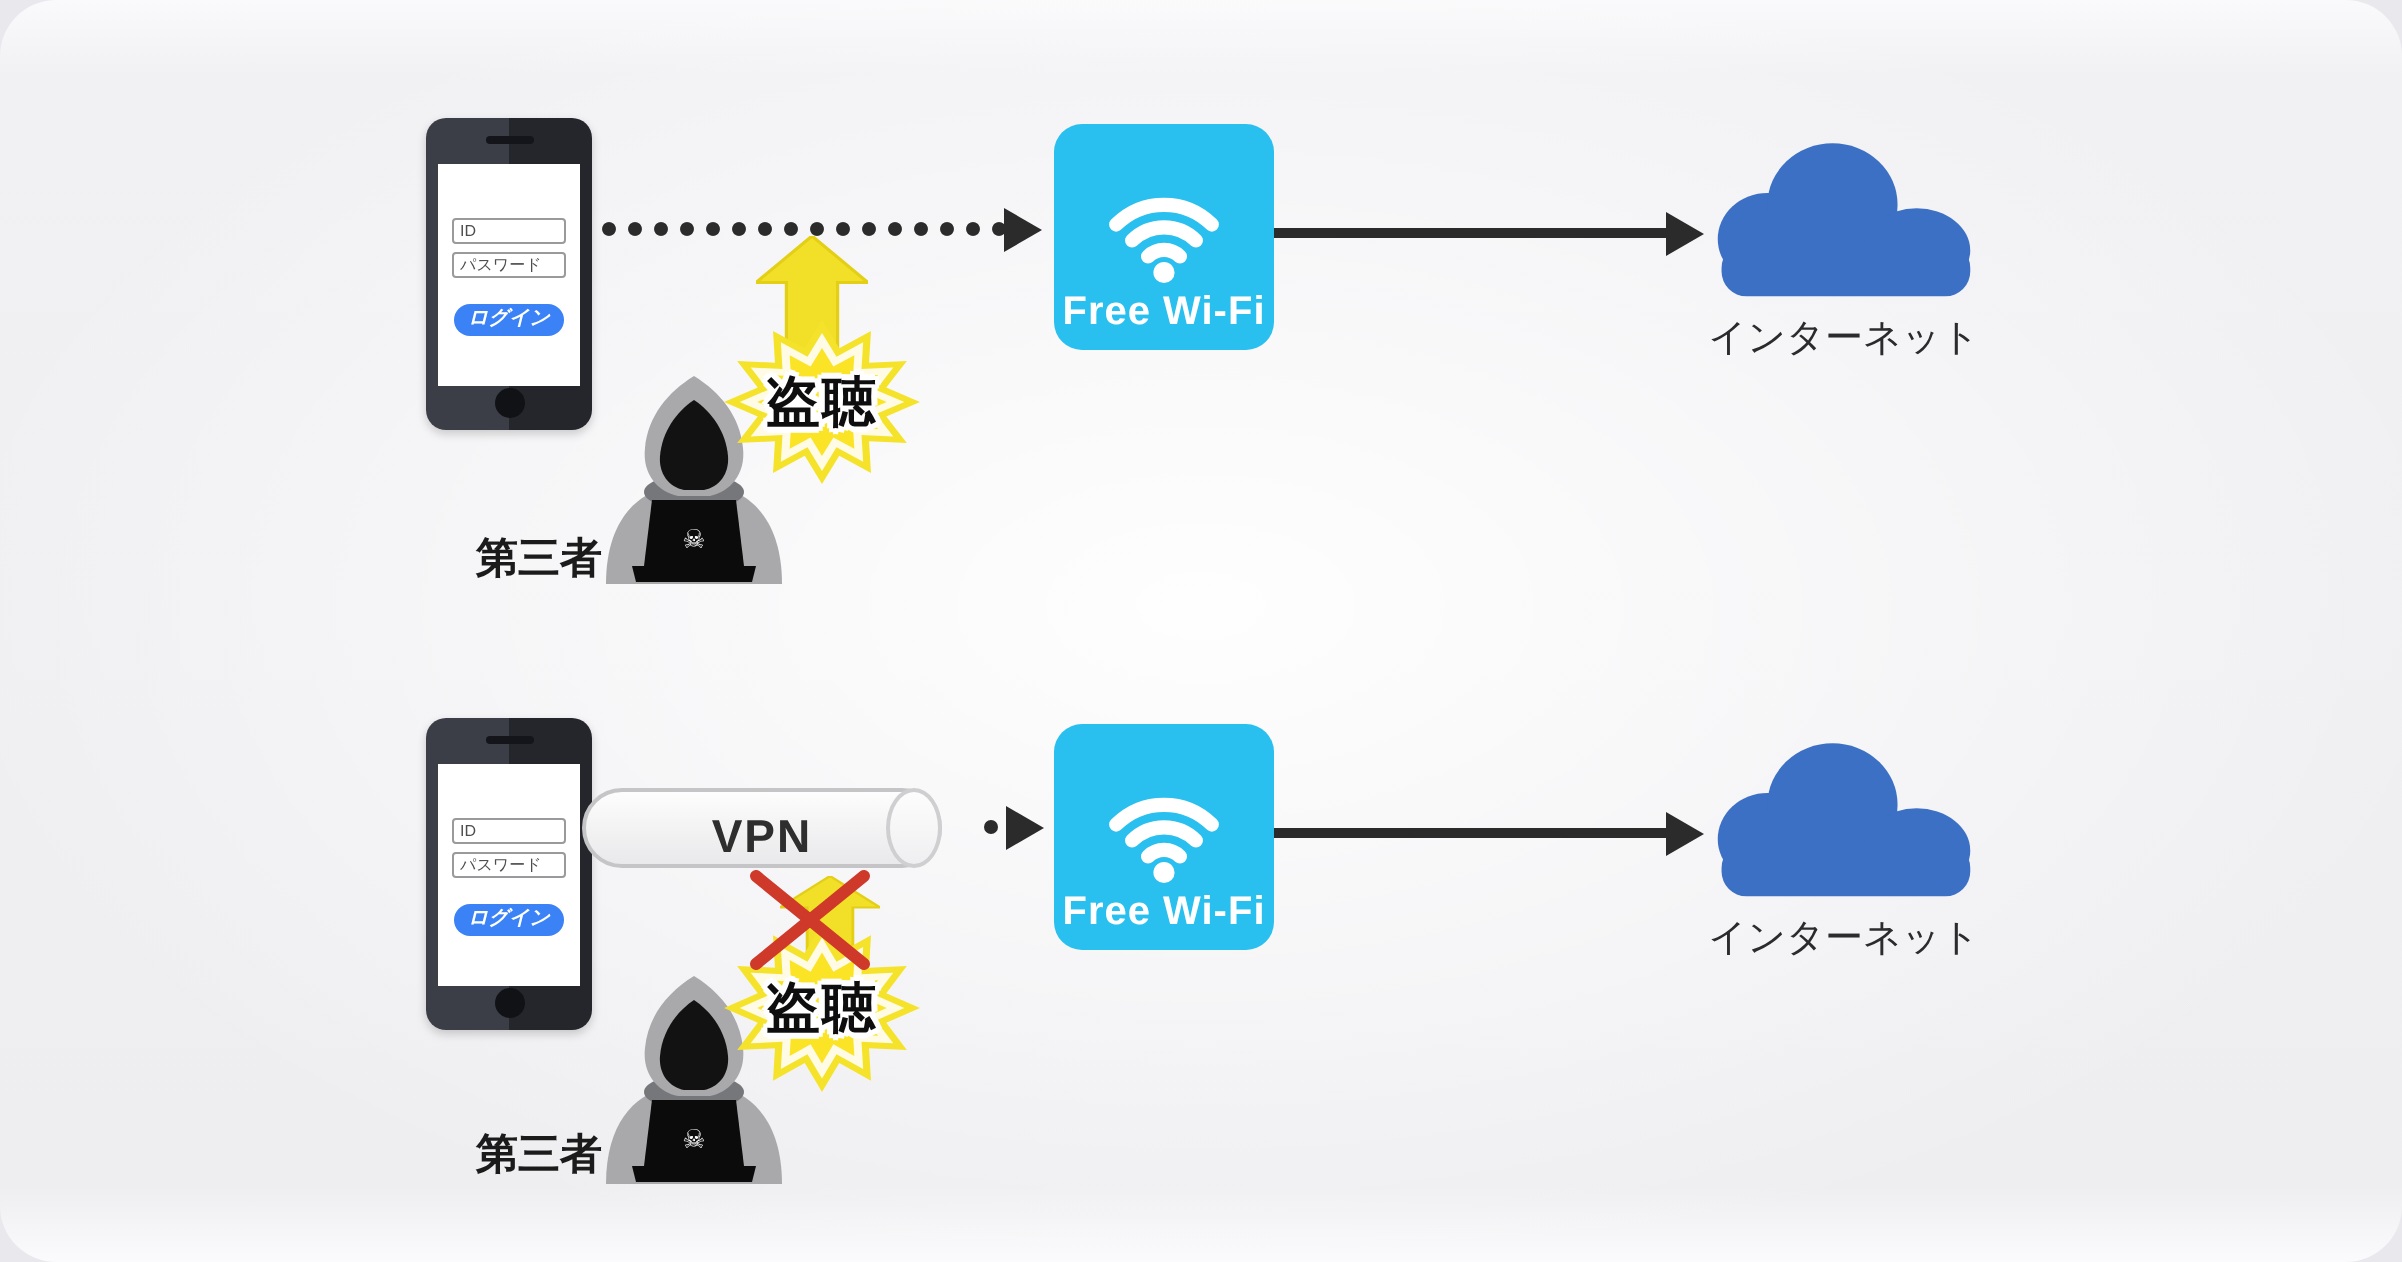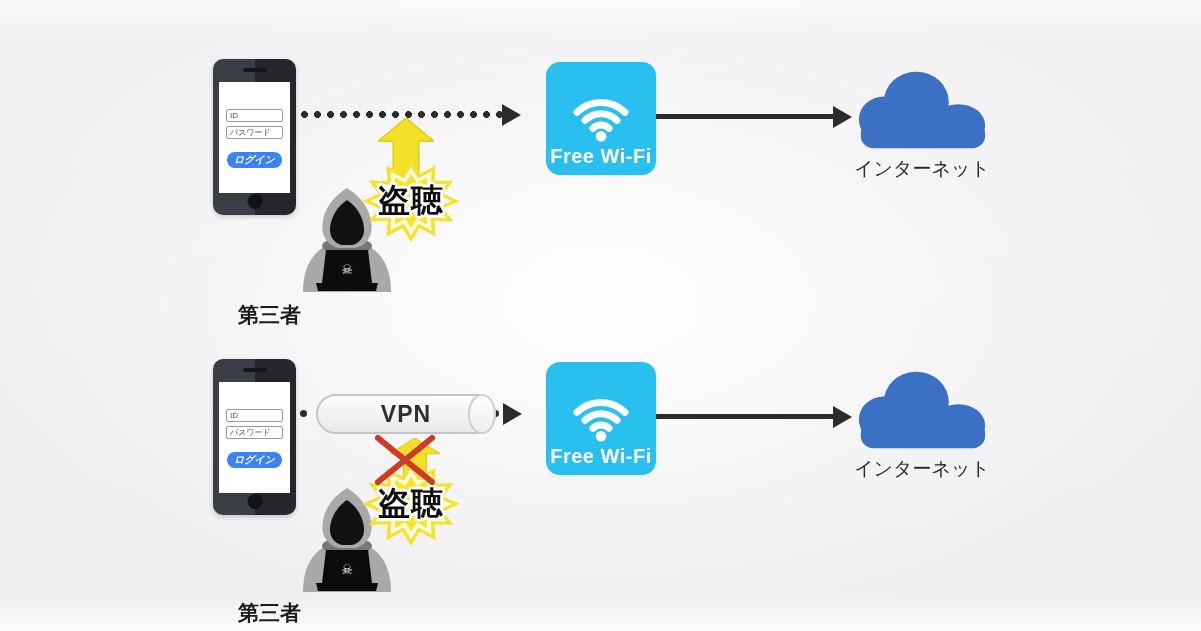--- a/index.html
+++ b/index.html
@@ -2,70 +2,71 @@
 <html><head>
 <meta charset="utf-8">
 <style>
   html,body{margin:0;padding:0;background:#e9e9ed;}
   .canvas{
     position:relative;width:1201px;height:631px;overflow:hidden;margin:0 auto;
     font-family:"Liberation Sans","DejaVu Sans",sans-serif;
     background:
       radial-gradient(ellipse at 50% 48%, rgba(255,255,255,.95) 0%, rgba(255,255,255,0) 75%),
       linear-gradient(180deg,#fafafc 0%,#f1f1f4 6%,#eeeef1 94%,#fbfbfd 100%);
+    border-radius: 28px;
   }
   
   .phone{position:absolute;left:213px;width:83px;height:156px;border-radius:10px;
     background:linear-gradient(90deg,#3b3e46 0 50%,#24262c 50% 100%);
     box-shadow:0 2px 5px rgba(0,0,0,.18);}
   .speaker{position:absolute;top:9px;left:50%;transform:translateX(-50%);width:24px;height:4px;border-radius:2px;background:#14151a;}
   .screen{position:absolute;left:6px;right:6px;top:23px;height:111px;background:#fff;
     display:flex;flex-direction:column;align-items:center;padding-top:27px;box-sizing:border-box;}
   .mock-input{width:57px;height:13px;border:1px solid #9a9a9c;border-radius:2px;font-size:8px;color:#4d4d4f;
     line-height:11px;padding-left:3px;box-sizing:border-box;background:#fff;margin-bottom:4px;}
   .login{margin-top:9px;width:55px;height:16px;border-radius:8px;background:#3b82f6;color:#fff;
     font-size:10px;font-weight:bold;text-align:center;line-height:16px;font-style:italic;}
   .home{position:absolute;bottom:6px;left:50%;transform:translateX(-50%);width:15px;height:15px;border-radius:50%;background:#111216;}
   
   .dotline{position:absolute;height:7px;z-index:1;background-image:radial-gradient(circle,#2b2b2b 3.2px,transparent 3.7px);
     background-size:13px 7px;background-position:0 50%;background-repeat:repeat-x;}
   .arrowhead{position:absolute;width:0;height:0;border-top:11px solid transparent;border-bottom:11px solid transparent;border-left:19px solid #2b2b2b;z-index:1;}
   .solidline{position:absolute;height:5px;background:#2b2b2b;z-index:1;}
   .dot{position:absolute;width:7px;height:7px;border-radius:50%;background:#2b2b2b;z-index:1;}
   
-  .wifi-box{position:absolute;left:546px;width:110px;height:113px;background:#29bfef;border-radius:14px;z-index:2;
+  .wifi-box{position:absolute;left:527px;width:110px;height:113px;background:#29bfef;border-radius:14px;z-index:2;
     display:flex;flex-direction:column;align-items:center;justify-content:flex-end;padding-bottom:7px;box-sizing:border-box;}
   .wifi-icon{width:74px;height:60px;margin-bottom:1px;}
   .wifi-icon path{fill:none;stroke:#fff;stroke-width:10;stroke-linecap:round;}
   .wifi-icon circle{fill:#fff;}
   .wifi-label{color:#fff;font-size:20px;font-weight:bold;letter-spacing:.5px;}
   
   .cloud-wrap{position:absolute;left:853px;width:138px;text-align:center;z-index:2;}
   .cloud-svg{width:138px;height:88px;display:block;}
   .cloud-svg *{fill:#3b70c5;}
   .net-label{font-size:19px;font-weight:normal;color:#2b2b2d;margin-top:4px;white-space:nowrap;}
   
-  .tunnel{position:absolute;left:316px;top:394px;width:180px;height:40px;box-sizing:border-box;
+  .tunnel{position:absolute;left:291px;top:394px;width:180px;height:40px;box-sizing:border-box;
     background:linear-gradient(#fdfdfd,#e9e9eb);border:2px solid #c5c5c7;border-radius:21px;z-index:2;
-    display:flex;align-items:center;justify-content:center;}
+    display:flex;align-items:flex-end;justify-content:center;}
   .tunnel-cap{position:absolute;right:-2px;top:-2px;width:28px;height:40px;box-sizing:border-box;
     border:2px solid #cfcfd1;border-radius:50%;background:linear-gradient(#fdfdfd,#efeff1);}
   .tunnel-label{position:relative;z-index:1;font-size:23px;font-weight:bold;color:#2e2e2e;letter-spacing:1px;}
   
   .hacker{position:absolute;width:100px;height:110px;z-index:2;}
   .block-arrow{position:absolute;z-index:3;}
   .burst{position:absolute;z-index:4;}
   .burst svg{width:100%;height:100%;display:block;}
   .burst-label{position:absolute;inset:0;display:flex;align-items:center;justify-content:center;
-    font-size:32px;font-weight:bold;color:#0e0e0e;letter-spacing:1px;
+    font-size:27px;font-weight:bold;color:#0e0e0e;letter-spacing:1px;
     text-shadow:-2px -2px 0 #fff,2px -2px 0 #fff,-2px 2px 0 #fff,2px 2px 0 #fff,0 3px 0 #fff,0 -3px 0 #fff,3px 0 0 #fff,-3px 0 0 #fff;}
   .redx{position:absolute;z-index:6;}
   
   .caption{position:absolute;font-size:26px;font-weight:bold;color:#1b1b1b;white-space:nowrap;z-index:5;}
-  .side-label{position:absolute;font-size:21px;font-weight:bold;color:#1b1b1b;z-index:3;white-space:nowrap;margin-top:36px;}
+  .side-label{position:absolute;font-size:21px;font-weight:bold;color:#1b1b1b;z-index:3;white-space:nowrap;}
 </style>
 </head>
 <body>
 
 <div class="canvas">
 
   <div class="phone" style="top:59px">
     <div class="speaker"></div>
     <div class="screen">
       <div class="mock-input">ID</div>

